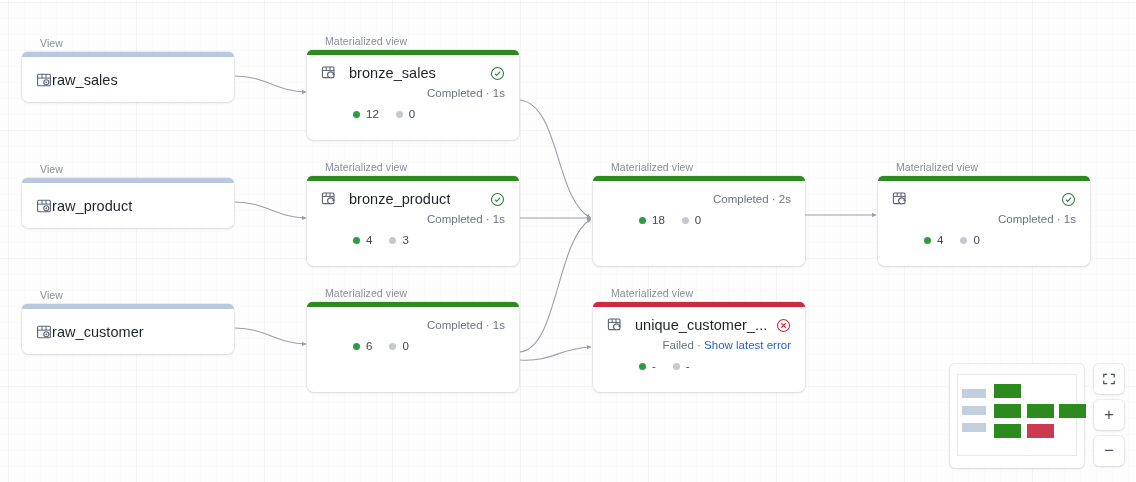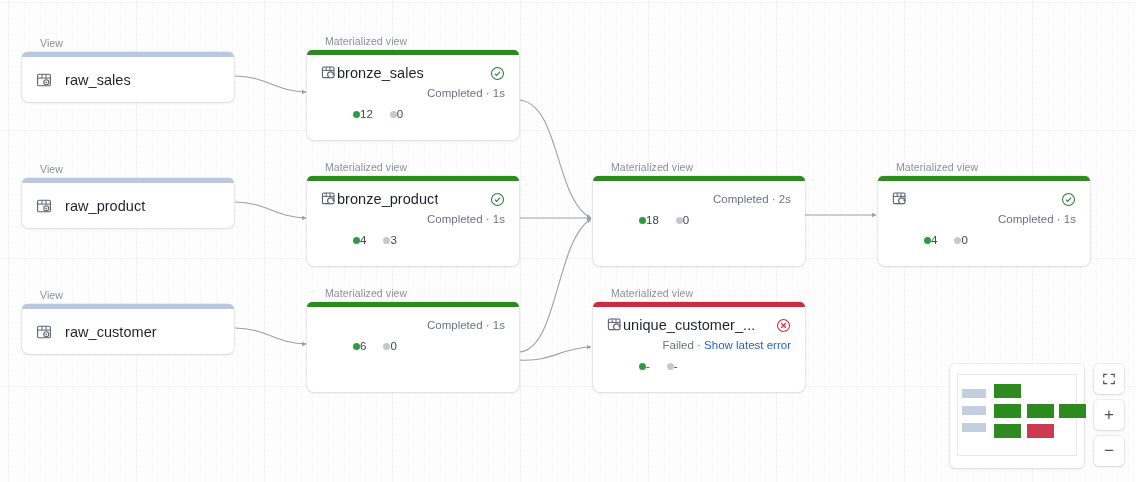--- a/index.html
+++ b/index.html
@@ -48,43 +48,43 @@
   .topbar.red   { background: #cc2b3f; }
   .topbar.blue  { background: #bac8dd; }
 
   
   .view-node { width: 212px; height: 50px; }
   .view-node .row {
     position: absolute; top: 5px; left: 0; right: 0; bottom: 0;
     display: flex; align-items: center; padding: 0 14px;
   }
   .view-node .title {
-    font-size: 14.5px; color: #1f2329; margin-left: 13px;
+    font-size: 14.5px; color: #1f2329; 
     letter-spacing: .05px;
   }
 
   
   .mv-node { width: 212px; height: 90px; padding: 11px 14px 0 14px; text-align: right; }
   .mv-head { display: flex; align-items: center; margin-top: 4px; }
   .mv-title {
-    font-size: 14.5px; color: #1f2329; margin-left: 0;
+    font-size: 14.5px; color: #1f2329; margin-left: 12px;
     white-space: nowrap; overflow: hidden; letter-spacing: .05px;
   }
   .mv-status-icon { margin-left: auto; display: flex; align-items: center; }
   .mv-sub {
     margin-top: 6px; margin-left: 40px;
     font-size: 11.5px; color: #6b7280; white-space: nowrap;
   }
   .mv-sub .errlink { color: #2462c2; text-decoration: none; }
   .mv-metrics {
     margin-top: 9px; margin-left: 32px;
     display: flex; align-items: center; gap: 17px;
     font-size: 11.5px; color: #41464f;
   }
-  .metric { display: flex; align-items: center; }
+  .metric { display: flex; align-items: center; gap: 6px; }
   .dot { width: 7px; height: 7px; border-radius: 50%; display: inline-block; }
   .dot.ok   { background: #2d9c3f; }
   .dot.mute { background: #c4c8cf; }
 
   .icon { display: inline-flex; align-items: center; justify-content: center; flex: none; }
 
   
   .minimap {
     position: absolute; left: 950px; top: 364px;
     width: 134px; height: 104px;

